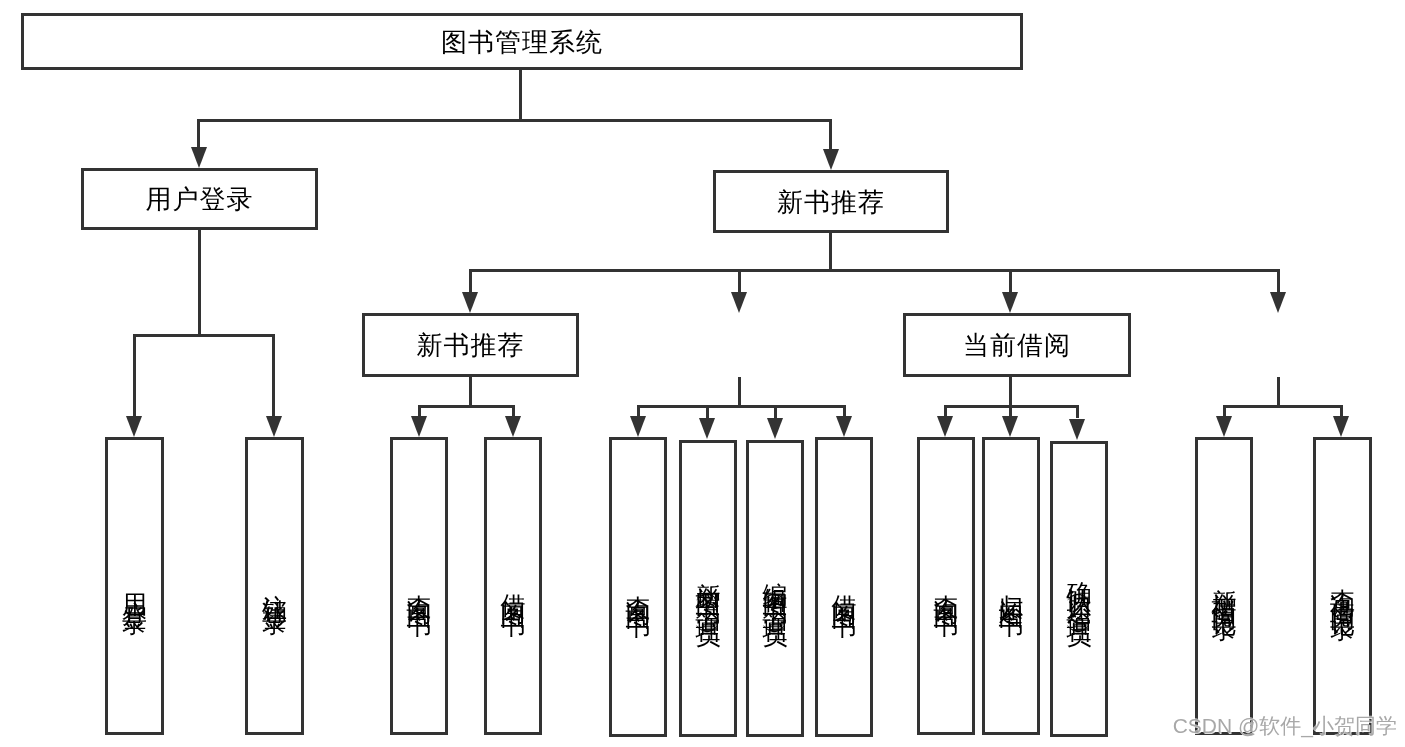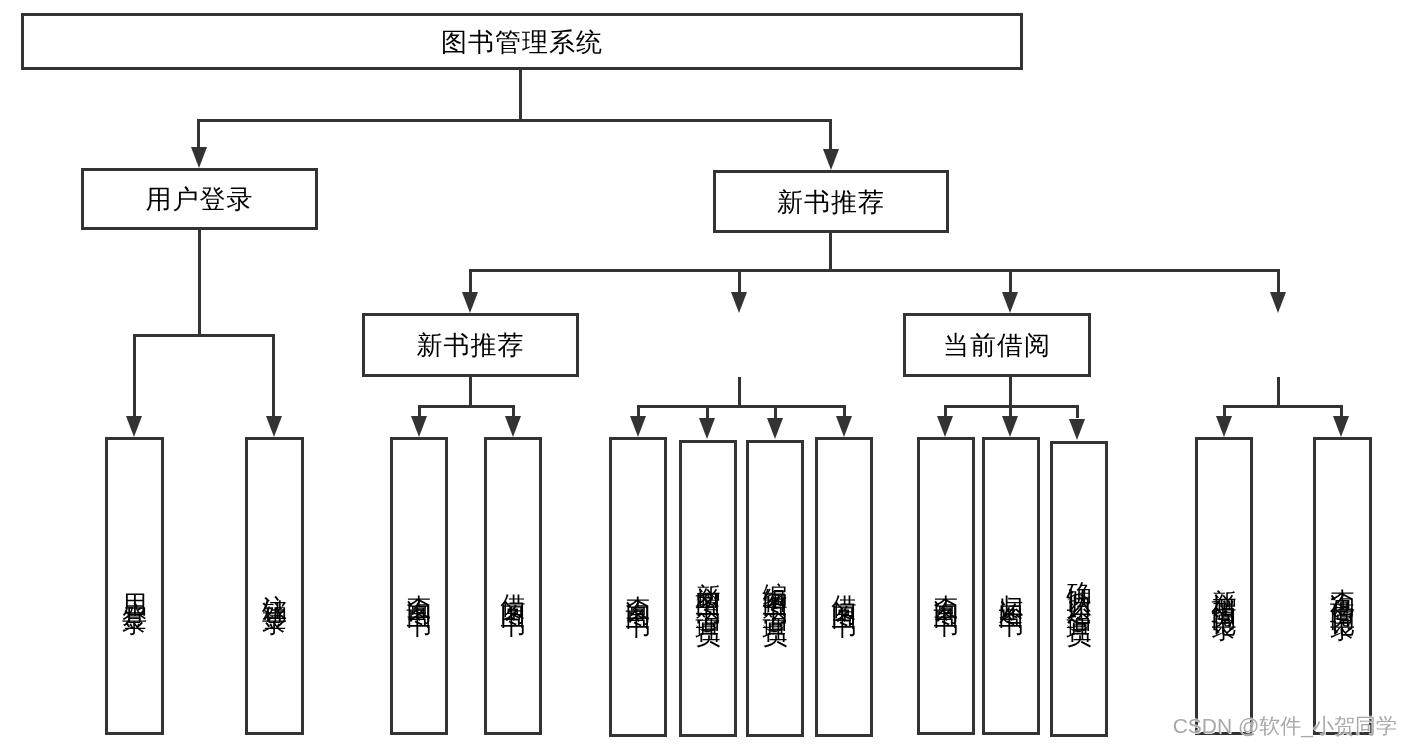--- a/index.html
+++ b/index.html
@@ -92,21 +92,21 @@
   <div class="vl" style="left:738px;top:269px;height:26px"></div>
   <div class="arrow" style="left:731px;top:292px"></div>
   <div class="vl" style="left:1009px;top:269px;height:26px"></div>
   <div class="arrow" style="left:1002px;top:292px"></div>
   <div class="vl" style="left:1277px;top:269px;height:26px"></div>
   <div class="arrow" style="left:1270px;top:292px"></div>
 
   <div class="box hbox" style="left:362px;top:313px;width:217px;height:64px">
     <span class="lbl">新书推荐</span>
   </div>
-  <div class="box hbox" style="left:903px;top:313px;width:188px;height:64px">
+  <div class="box hbox" style="left:903px;top:313px;width:228px;height:64px">
     <span class="lbl">当前借阅</span>
   </div>
 
   <div class="vl" style="left:469px;top:377px;height:31px"></div>
   <div class="hl" style="left:418px;top:405px;width:97px"></div>
   <div class="vl" style="left:418px;top:405px;height:13px"></div>
   <div class="arrow" style="left:411px;top:416px"></div>
   <div class="vl" style="left:512px;top:405px;height:13px"></div>
   <div class="arrow" style="left:505px;top:416px"></div>
 

